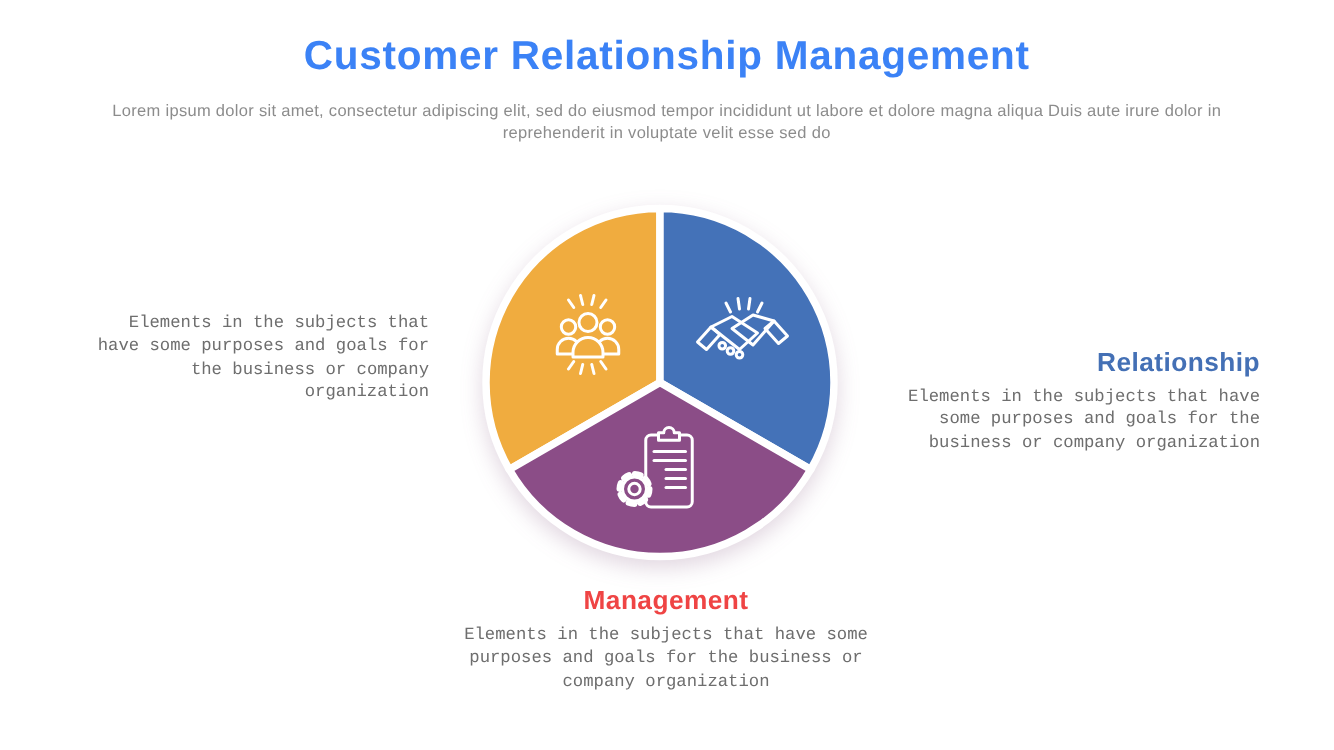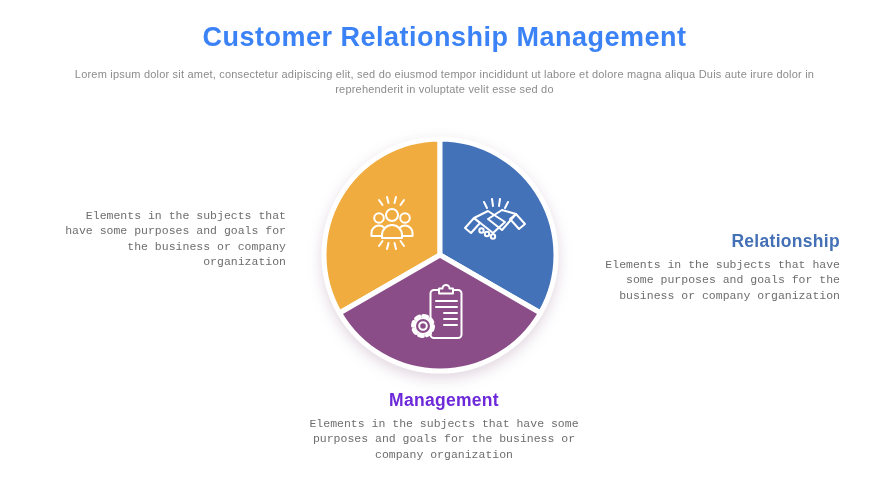--- a/index.html
+++ b/index.html
@@ -22,21 +22,21 @@
   }
   .wedge{stroke:#ffffff;stroke-width:5;stroke-linejoin:round;}
   .icon{stroke:#ffffff;stroke-width:2;fill:none;stroke-linecap:round;stroke-linejoin:round;}
   .block{position:absolute;}
   .block-left{left:58px;top:203px;width:228px;text-align:right;}
   .block-right{left:604px;top:203px;width:236px;text-align:right;margin-top:28px;}
   .block-bottom{left:296px;top:390px;width:296px;text-align:center;}
   .heading{font-size:17.5px;font-weight:700;letter-spacing:.3px;}
   .heading-customer{color:#F2A93C;}
   .heading-relationship{color:#4470B5;}
-  .heading-management{color:#6d28d9;}
+  .heading-management{color:#ef4444;}
   .desc{margin-top:5px;font-size:11.5px;line-height:1.33;color:#6e6e6e;font-family:Liberation Mono, monospace;}
 </style>
 </head>
 <body>
 
 <div>
 
   <h1 class="title">Customer Relationship Management</h1>
   <p class="subtitle">Lorem ipsum dolor sit amet, consectetur adipiscing elit, sed do eiusmod tempor incididunt ut labore et dolore magna aliqua Duis aute irure dolor in reprehenderit in voluptate velit esse sed do</p>
 

